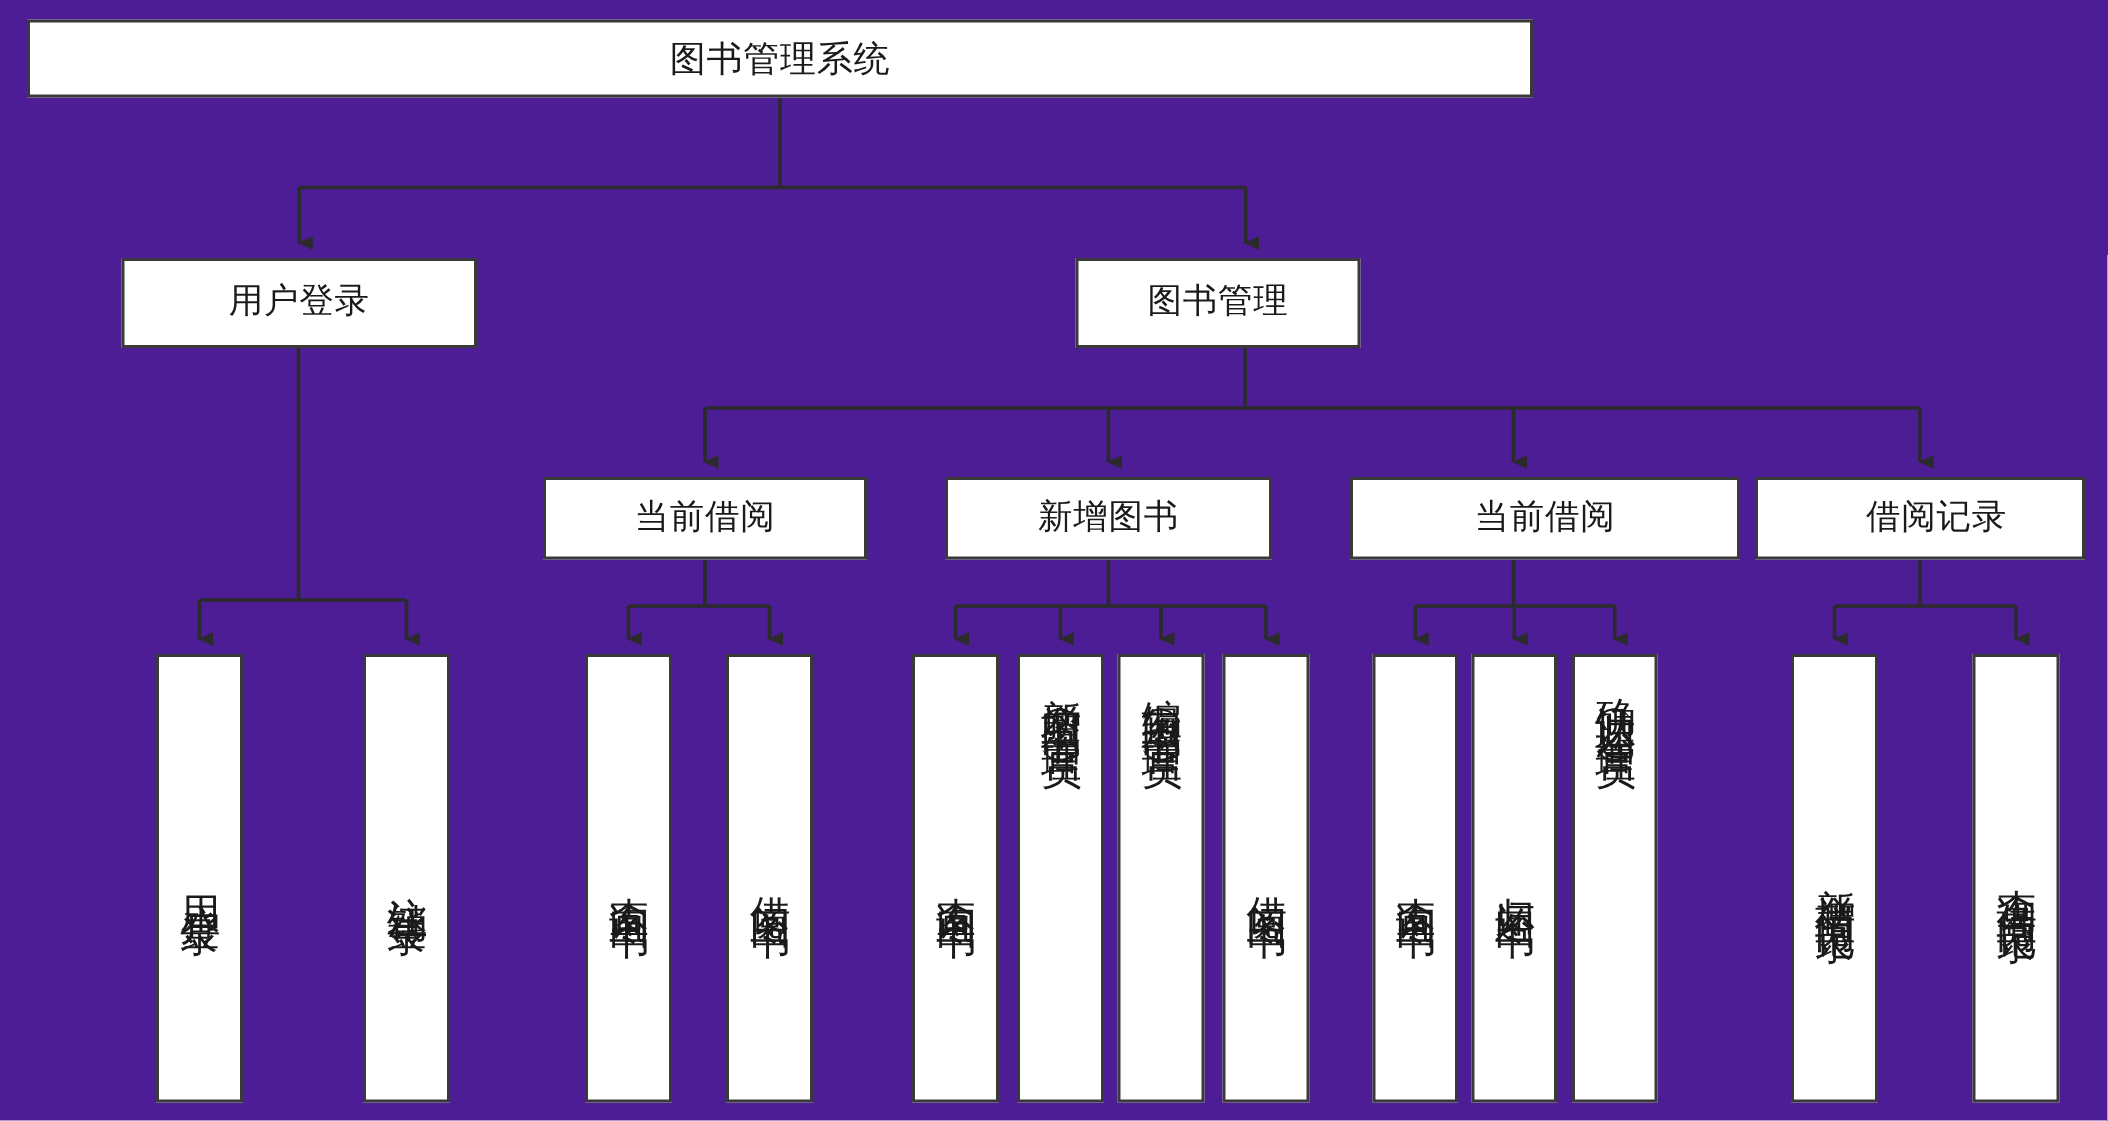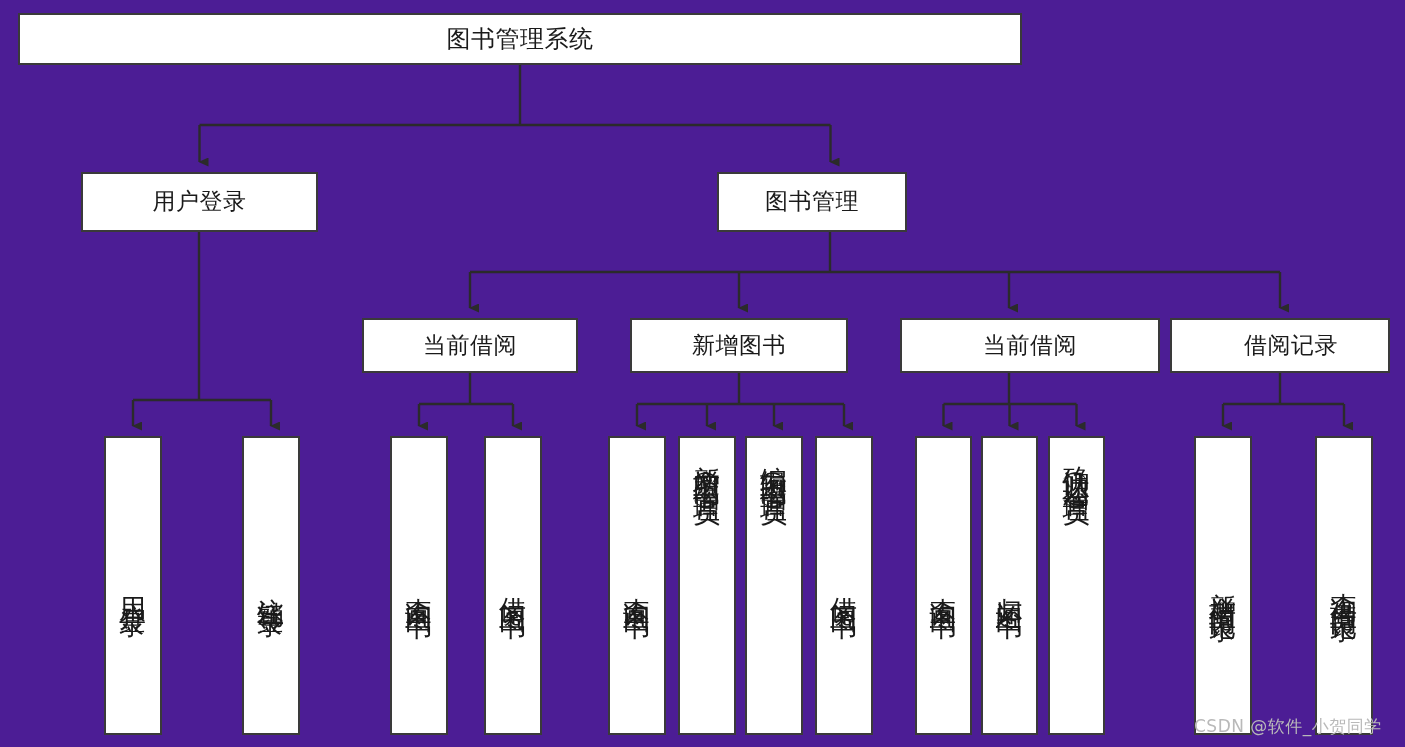--- a/index.html
+++ b/index.html
@@ -179,15 +179,14 @@
         <span class="label">确认归还（管理员）</span>
       </div>
       <div class="node vert centered" style="left: 1194px; top: 436px; width: 58px; height: 299px; border-color: rgb(58, 58, 58);">
         <span class="label">新增借阅记录</span>
       </div>
       <div class="node vert centered" style="left: 1315px; top: 436px; width: 58px; height: 299px; border-color: rgb(58, 58, 58);">
         <span class="label">查询借阅记录</span>
       </div>
     </div>
 
-  <div class="watermark" style="left: 1194px; top: 715px; color: rgb(185, 185, 185);">CSDN @软件_小贺同学</div>
 
 </div>
 
 </body></html>

